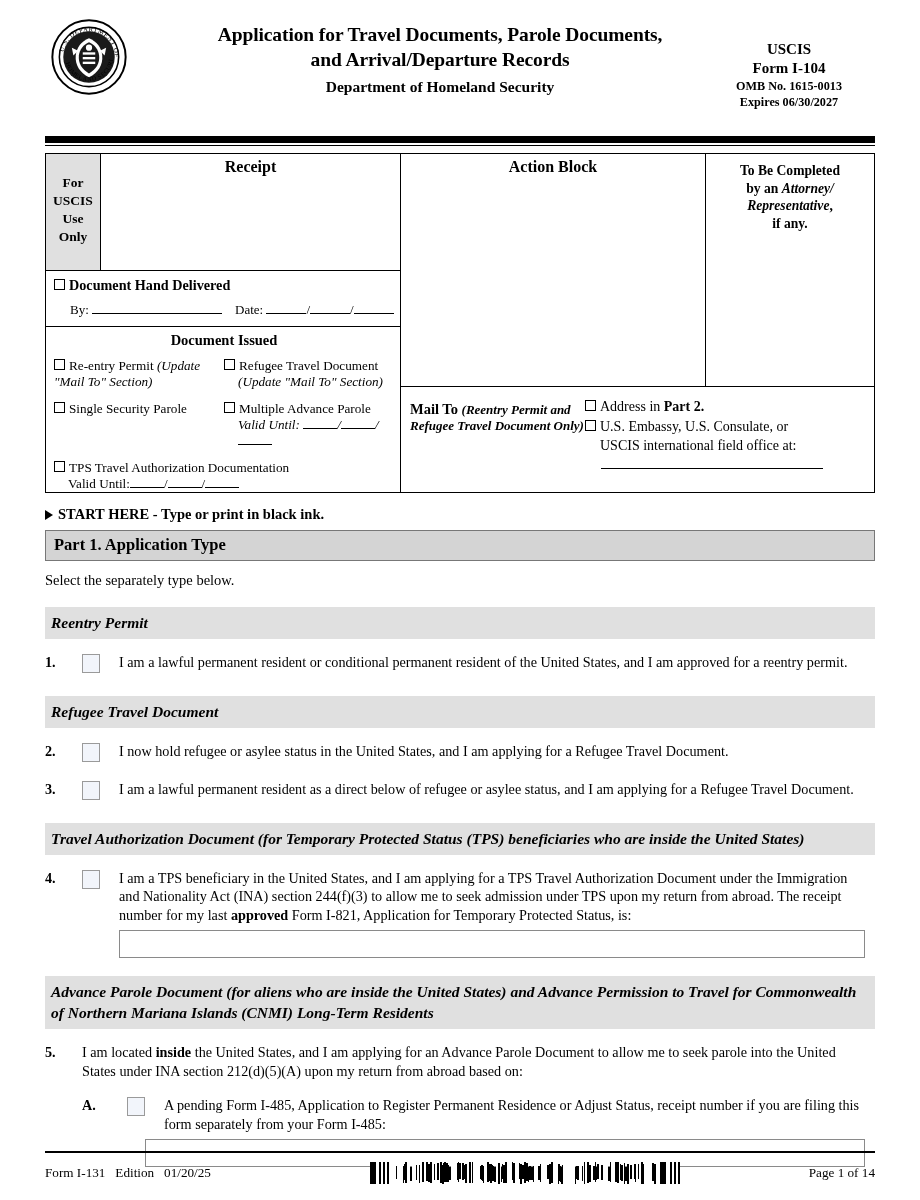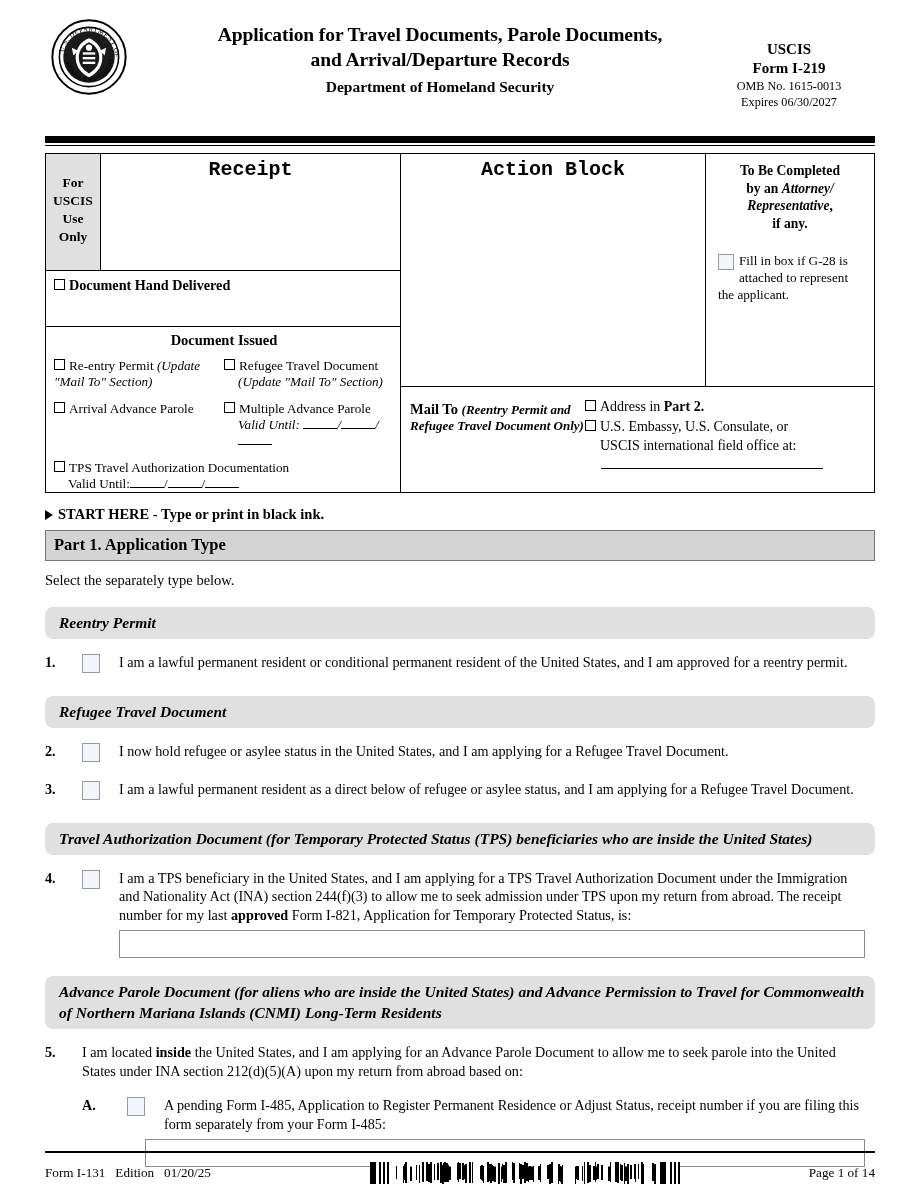--- a/index.html
+++ b/index.html
@@ -67,20 +67,21 @@
     line-height: 17px;
   }
   .uscis-block .u1, .uscis-block .u2 {
     font-weight: bold;
     font-size: 15px;
     line-height: 19px;
   }
   .uscis-block .u3, .uscis-block .u4 {
     font-size: 12.2px;
     line-height: 16px;
+    font-weight: bold;
   }
 
   .thick-rule {
     height: 7px;
     background: #000;
     margin-top: 6px;
   }
   .thin-rule {
     height: 1px;
     background: #000;
@@ -118,22 +119,21 @@
     padding-top: 20px;
     box-sizing: border-box;
   }
   .receipt-cell {
     flex: 1;
     text-align: center;
     padding-top: 4px;
   }
   .cell-title {
     font-weight: bold;
-    font-size: 20px;
-    font-family: Liberation Mono, monospace;
+    font-size: 16px;
   }
   .hand-deliv {
     height: 57px;
     border-bottom: 1.5px solid #000;
     padding: 6px 10px 0 8px;
     box-sizing: border-box;
   }
   .hd-line {
     font-weight: bold;
     font-size: 14.2px;
@@ -284,23 +284,22 @@
   .instr {
     margin-top: 11px;
     font-size: 14.5px;
   }
   .sec-bar {
     background: #e0e0e0;
     font-weight: bold;
     font-style: italic;
     font-size: 15.5px;
     line-height: 21px;
-    padding: 5px 10px 6px 14px;
+    padding: 5px 10px 6px 6px;
     margin-top: 18px;
-    border-radius: 8px;
   }
   .q-row {
     display: flex;
     margin-top: 14px;
     font-size: 14.2px;
     line-height: 18.5px;
   }
   .q-num {
     width: 37px;
     font-weight: bold;
@@ -393,21 +392,21 @@
     </div>
 
     <div class="title-block">
       <div class="title-line1">Application for Travel Documents, Parole Documents,</div>
       <div class="title-line2">and Arrival/Departure Records</div>
       <div class="title-line3">Department of Homeland Security</div>
     </div>
 
     <div class="uscis-block">
       <div class="u1">USCIS</div>
-      <div class="u2">Form I-219</div>
+      <div class="u2">Form I-104</div>
       <div class="u3">OMB No. 1615-0013</div>
       <div class="u4">Expires 06/30/2027</div>
     </div>
   </div>
 
   <div class="thick-rule"></div>
   <div class="thin-rule"></div>
 
   <div class="uscis-table">
 
@@ -416,33 +415,40 @@
       <div class="receipt-row">
         <div class="for-uscis">For<br>USCIS<br>Use<br>Only</div>
         <div class="receipt-cell">
           <div class="cell-title">Receipt</div>
         </div>
       </div>
 
       <div class="hand-deliv">
         <div class="hd-line">
           <span class="sq"></span><span>Document Hand Delivered</span>
+        </div>
+        <div class="hd-sub">
+          <span>By:</span>
+          <span class="ul-long"></span>
+          &nbsp;&nbsp;
+          <span>Date:</span>
+          <span class="ul-sm"></span>/<span class="ul-sm"></span>/<span class="ul-sm"></span>
         </div>
       </div>
 
       <div class="doc-issued">
         <div class="di-title">Document Issued</div>
         <div class="di-grid">
           <div class="di-col">
             <div class="di-item">
               <span class="sq"></span><span>Re-entry Permit</span>
               <span class="it">(Update "Mail To" Section)</span>
             </div>
             <div class="di-item">
-              <span class="sq"></span><span>Arrival Advance Parole</span>
+              <span class="sq"></span><span>Single Security Parole</span>
             </div>
           </div>
           <div class="di-col">
             <div class="di-item">
               <span class="sq"></span><span>Refugee Travel Document</span>
               <span class="it di-indent">(Update "Mail To" Section)</span>
             </div>
             <div class="di-item">
               <span class="sq"></span><span>Multiple Advance Parole</span>
               <span class="it di-indent">
@@ -466,23 +472,20 @@
         <div class="action-block">
           <div class="cell-title">Action Block</div>
         </div>
         <div class="attorney">
           <div class="att-title">
             <span>To Be Completed</span><br>
             <span>by an </span><span class="it">Attorney/</span><br>
             <span class="it">Representative</span><span>,</span><br>
             <span>if any.</span>
           </div>
-          <div class="att-note">
-            <span class="fbox"></span><span>Fill in box if G-28 is attached to represent the applicant.</span>
-          </div>
         </div>
       </div>
 
       <div class="mail-row">
         <div class="mail-label">
           <b>Mail To </b><span class="it">(Reentry Permit and</span><br>
           <span class="it">Refugee Travel Document Only)</span>
         </div>
         <div class="mail-opts">
           <div>

